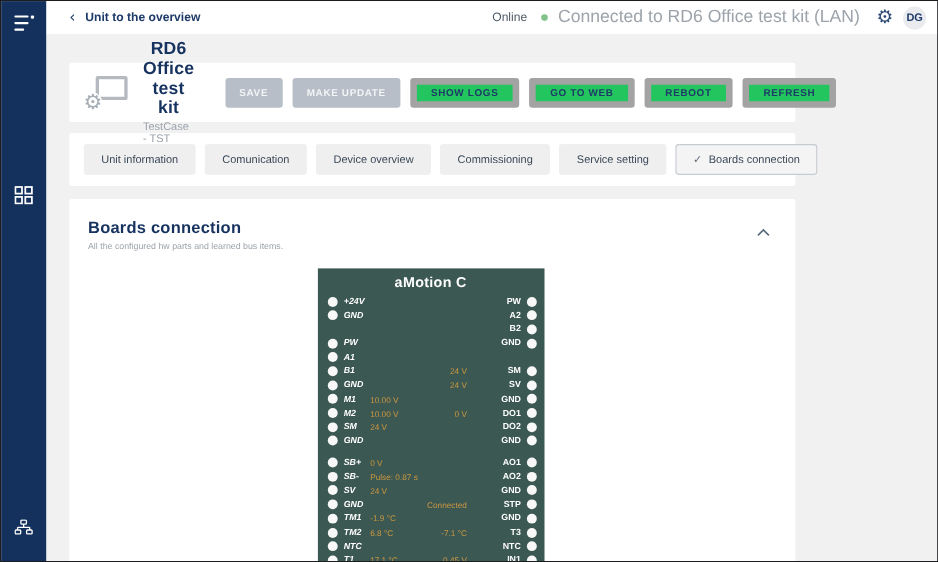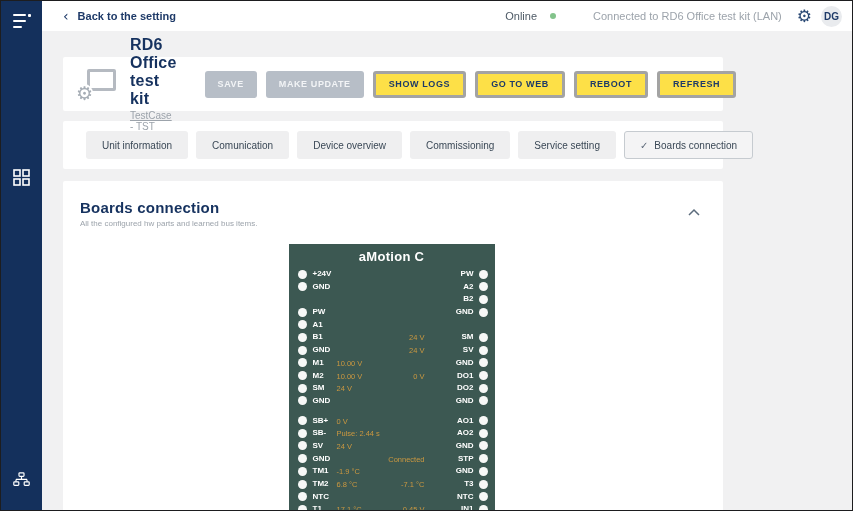--- a/index.html
+++ b/index.html
@@ -21,64 +21,64 @@
   .menu-ico .dot { position:absolute; left:15px; top:0; width:3px; height:3px; background:#fff; border-radius:1px; }
 
   
   .main { position:absolute; left:41px; top:0; right:0; bottom:0; }
   .topbar { height:30px; background:#fff; display:flex; align-items:center; padding:0 10px 0 21px; position:relative; z-index:2; }
   .back { display:flex; align-items:center; gap:9px; color:#1E3A68; font-weight:bold; font-size:11px; cursor:pointer; }
   .back .chev { font-family:"DejaVu Sans", sans-serif; font-size:14px; line-height:10px; font-weight:normal; }
   .topbar-right { margin-left:auto; display:flex; align-items:center; gap:9px; }
   .online { font-size:11px; color:#4E5A66; }
   .gdot { width:6px; height:6px; border-radius:50%; background:#83C38B; margin-left:4px; }
-  .conn { font-size:11px; color:#9CA3AB;margin-left:28px; }
+  .conn { font-size:16px; color:#9CA3AB; }
   .gear { font-family:"DejaVu Sans", sans-serif; font-size:17px; color:#2B4A75; cursor:pointer; margin-left:6px; line-height:1; }
   .avatar { width:21px; height:21px; border-radius:50%; background:#E9EBEE; color:#1E3A68; font-size:10px; font-weight:bold;
             display:flex; align-items:center; justify-content:center; cursor:pointer; }
 
   
   .card { background:#fff; width:660px; margin-left:21px; border-radius:2px; }
   .card1 { margin-top:26px; height:54px; display:flex; align-items:center; padding:0 13px; }
-  .card2 { margin-top:10px; height:48px; display:flex; align-items:center; padding:0 23px; gap:8px; }
+  .card2 { margin-top:10px; height:48px; display:flex; align-items:center; padding:0 13px; gap:8px; }
   .card3 { margin-top:12px; height:420px; position:relative; padding:18px 20px 0 17px; }
 
   .unit-icon { position:relative; width:42px; height:36px; margin-right:12px; flex:0 0 auto; }
   .unit-rect { position:absolute; right:2px; top:3px; width:29px; height:22px; border:3px solid #B5BAC1; border-radius:2px; }
   .unit-gear { position:absolute; left:0; bottom:-1px; font-family:"DejaVu Sans", sans-serif; font-size:19px; line-height:1;
                color:#A6ADB5; background:#fff; border-radius:50%; }
 
-  .titles .t { font-size:16px; font-weight:bold; color:#16325F; letter-spacing:0.2px; }
-  .titles .s { font-size:10px; color:#9CA3AB; margin-top:2px;text-decoration:underline; }
+  .titles .t { font-size:16px; font-weight:bold; color:#16325F; letter-spacing:0.2px;text-align:center; }
+  .titles .s { font-size:10px; color:#9CA3AB; margin-top:2px; }
 
   .actions { margin-left:auto; display:flex; gap:9px;padding-left:28px; }
   .btn { height:27px; display:flex; align-items:center; padding:0 13px; font-size:9px; font-weight:bold;
          letter-spacing:0.6px; border-radius:3px; cursor:pointer; white-space:nowrap; }
   .btn.disabled { background:#B7BEC7; color:#F2F4F6; }
-  .btn.outline { border:3px solid #a3a3a3; color:#1E3A68; background:#fde047; }
+  .btn.outline { border:6px solid #a3a3a3; color:#1E3A68; background:#22c55e; }
 
   .tab { height:28px; display:flex; align-items:center; gap:6px; padding:0 15px; background:#EFEFF0; border-radius:3px;
          font-size:10px; color:#3A4856; cursor:pointer; border:1px solid transparent; white-space:nowrap; }
   .tab.selected { border-color:#C6CBD0; background:#F4F4F5; }
   .tab .check { color:#5F6B7A; font-size:10px; font-family:"DejaVu Sans", sans-serif; }
 
   .sec-title { font-size:15px; font-weight:bold; color:#16325F; letter-spacing:0.2px; }
   .sec-sub { font-size:8px; color:#9CA3AB; margin-top:3px; }
   .collapse { position:absolute; right:22px; top:22px; cursor:pointer; width:14px; height:10px; }
 
   
   .board { width:206px; margin:16px auto 0; background:#3C5852; padding-bottom:12px; }
   .board-title { text-align:center; color:#fff; font-weight:bold; font-size:13px; padding-top:5px; letter-spacing:0.3px; }
   .rows { margin-top:4px; }
   .brow { position:relative; height:12.7px; }
   .brow.gaprow { height:7px; }
   .pin { position:absolute; top:1.5px; width:9px; height:9px; border-radius:50%; background:#F7F8F7; }
   .pin.pl { left:9px; } .pin.pr { right:7px; }
   .plabel { position:absolute; top:1px; font-size:8px; font-weight:bold; color:#FFFFFF; white-space:nowrap; }
-  .plabel.pl { left:24px; } .plabel.pr { right:21px; }
+  .plabel.pl { left:24px;font-style:italic; } .plabel.pr { right:21px; }
   .pval { position:absolute; top:2px; font-size:7.5px; color:#CB9840; white-space:nowrap; }
   .pval.pl { left:48px; } .pval.pr { right:70px; }
 </style>
 </head>
 <body>
 
 <div class="screen">
 
   <div class="sidebar">
     <div class="sb-btn sb-menu">
@@ -109,21 +109,21 @@
         </g>
       </svg>
     </div>
   </div>
 
   <div class="main">
 
     <div class="topbar">
       <div class="back">
         <span class="chev">‹</span>
-        <span>Back to the setting</span>
+        <span>Unit to the overview</span>
       </div>
       <div class="topbar-right">
         <span class="online">Online</span>
         <span class="gdot"></span>
         <span class="conn">Connected to RD6 Office test kit (LAN)</span>
         <span class="gear">⚙</span>
         <span class="avatar">DG</span>
       </div>
     </div>
 
@@ -252,21 +252,21 @@
             <div class="brow">
               <span class="pin pl"></span>
               <span class="plabel pl">SB+</span>
               <span class="pval pl">0 V</span>
               <span class="plabel pr">AO1</span>
               <span class="pin pr"></span>
             </div>
             <div class="brow">
               <span class="pin pl"></span>
               <span class="plabel pl">SB-</span>
-              <span class="pval pl">Pulse: 2.44 s</span>
+              <span class="pval pl">Pulse: 0.87 s</span>
               <span class="plabel pr">AO2</span>
               <span class="pin pr"></span>
             </div>
             <div class="brow">
               <span class="pin pl"></span>
               <span class="plabel pl">SV</span>
               <span class="pval pl">24 V</span>
               <span class="plabel pr">GND</span>
               <span class="pin pr"></span>
             </div>

